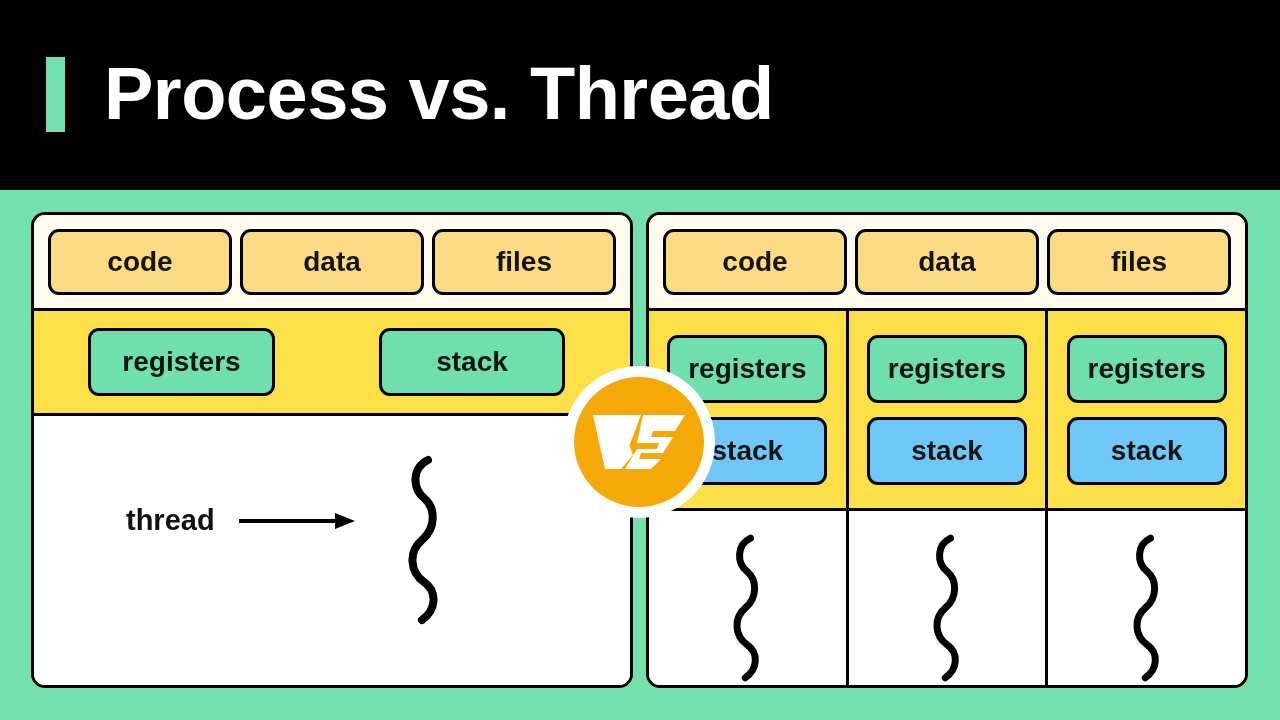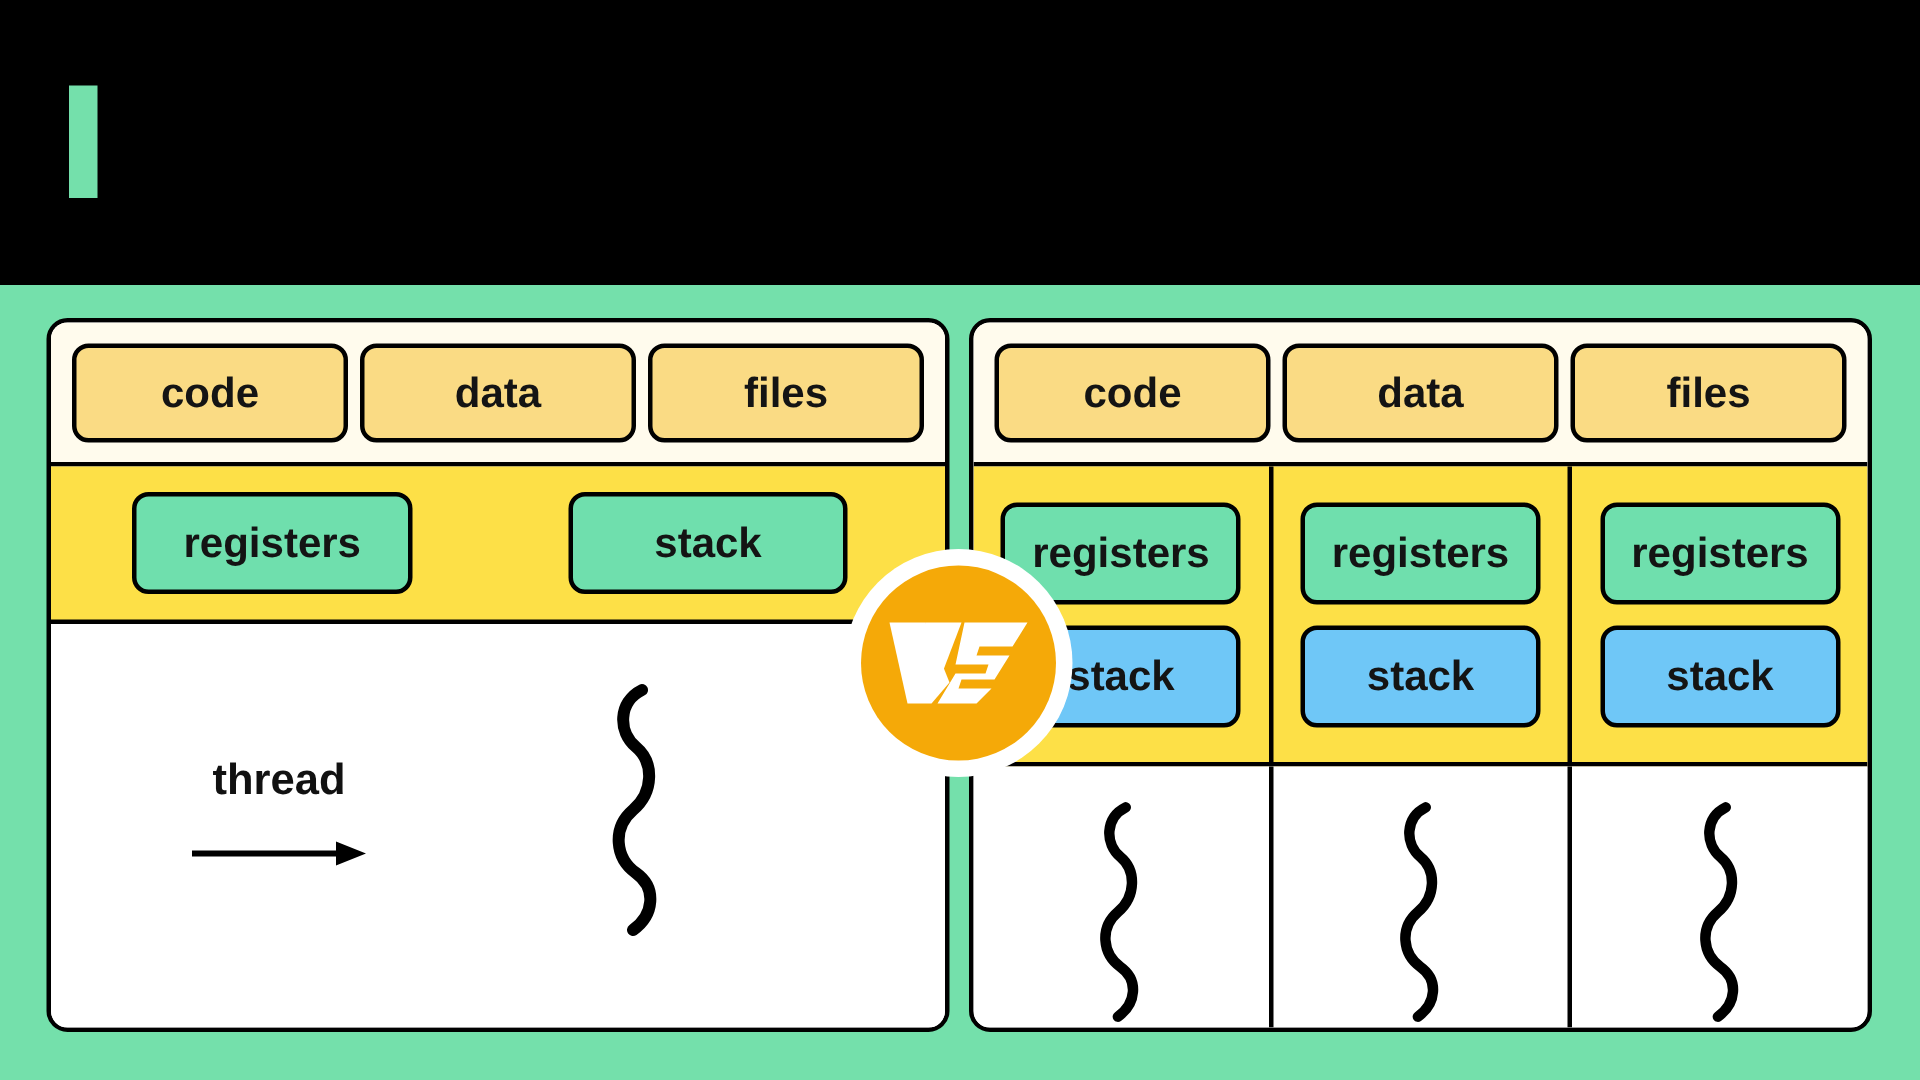--- a/index.html
+++ b/index.html
@@ -144,21 +144,20 @@
   }
 
   
   #thread-annot {
     position: absolute;
     left: 92px;
     top: 88px;
     display: flex;
     align-items: center;
     gap: 22px;
-    flex-direction: column;
   }
   #thread-label {
     font-size: 29px;
     font-weight: 700;
     color: #111111;
     white-space: nowrap;
   }
   #thread-arrow { display: block; }
   #proc-squiggle {
     position: absolute;
@@ -224,20 +223,21 @@
     display: flex;
     align-items: center;
     justify-content: center;
   }
 </style>
 </head>
 <body>
 
 <div id="header">
   <div id="accent-bar"></div>
+  <div id="page-title">Process vs. Thread</div>
 </div>
 
 <div id="stage">
 
   <div id="panel-process" class="panel">
 
     <div class="row-shared">
       <div class="chip">code</div>
       <div class="chip">data</div>
       <div class="chip">files</div>

